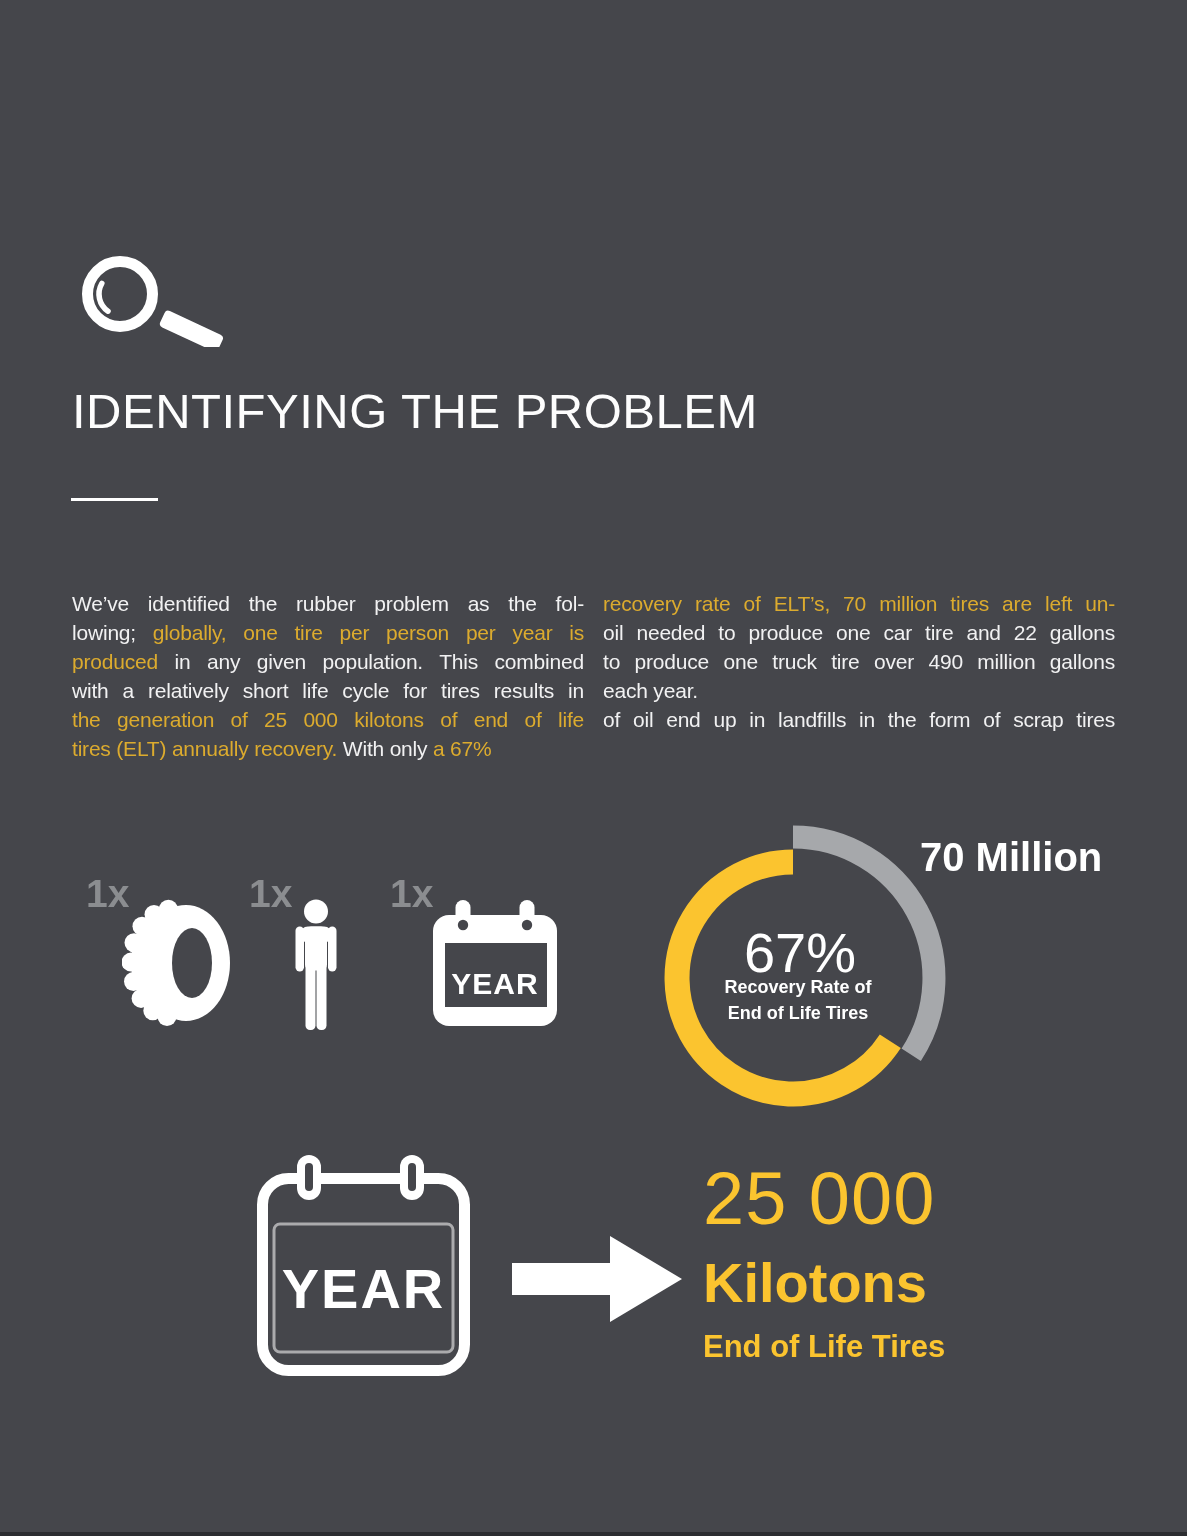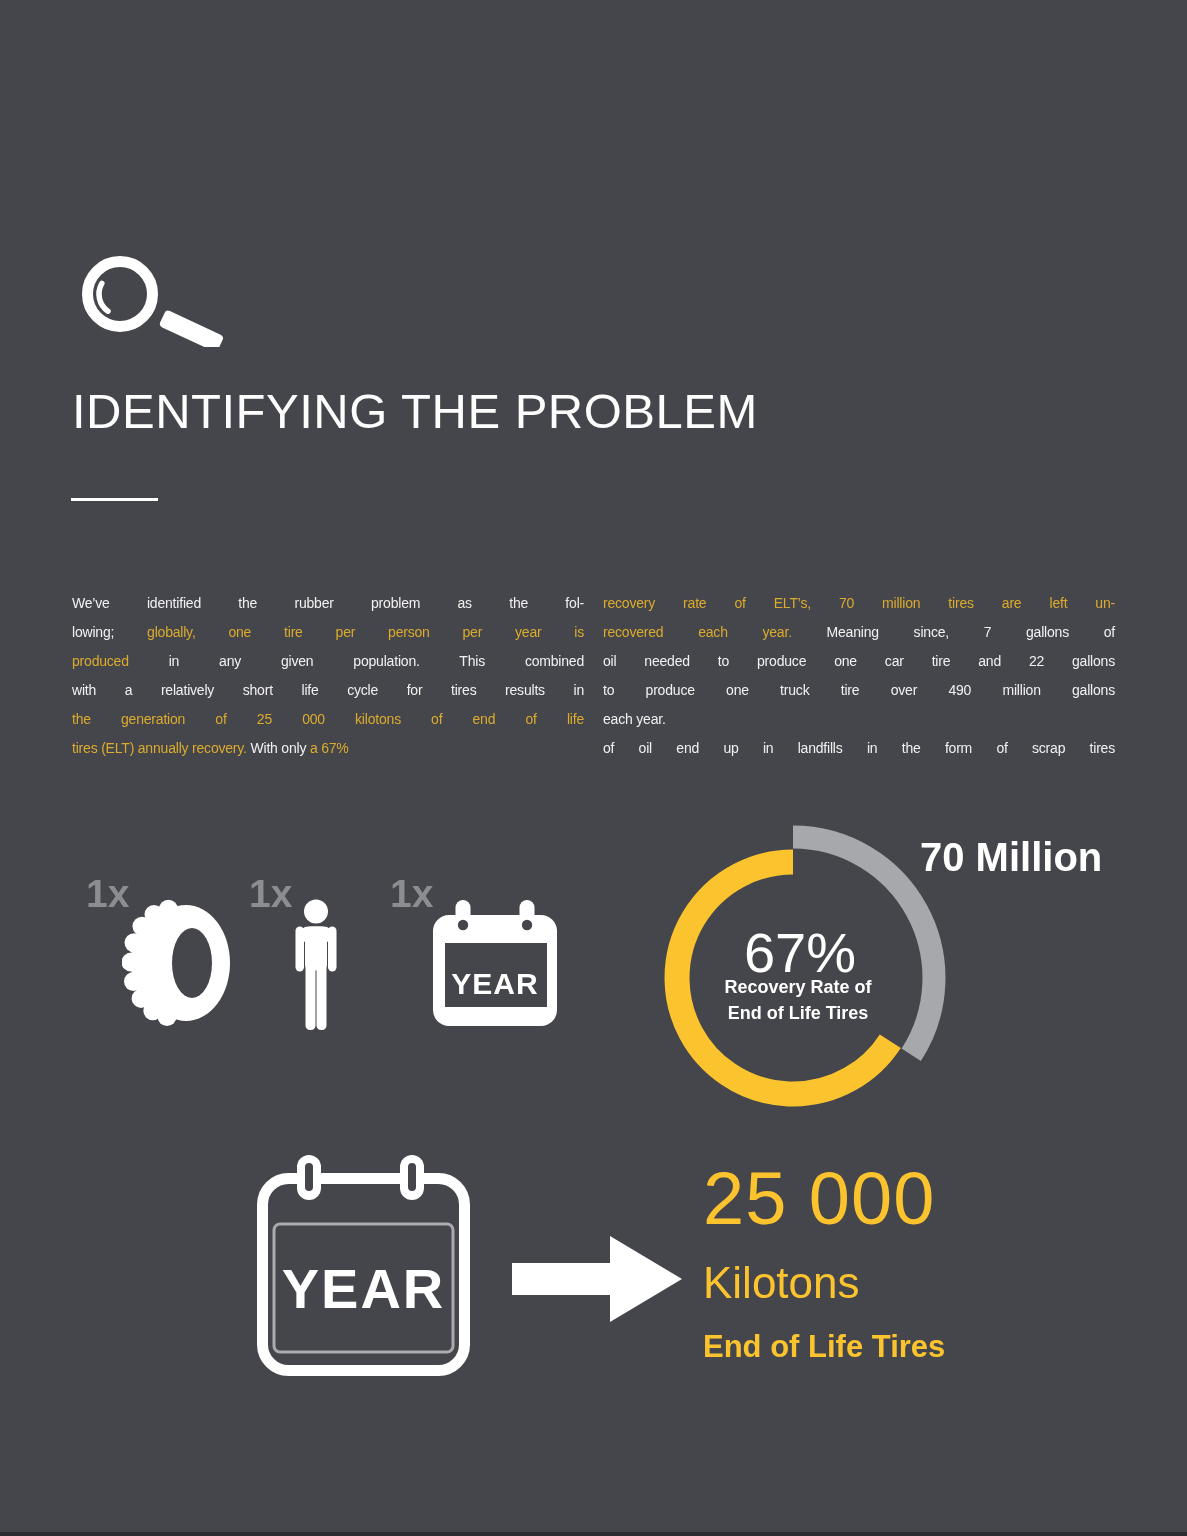--- a/index.html
+++ b/index.html
@@ -16,21 +16,21 @@
   }
   .abs{position:absolute}
   
   .magnifier{left:76px;top:252px;width:150px;height:95px}
   .page-title{
     left:72px;top:383px;font-size:49px;font-weight:400;letter-spacing:.5px;
     color:#fdfdfd;white-space:nowrap;
   }
   .title-underline{left:71px;top:498px;width:87px;height:3px;background:var(--white)}
   
-  .col{top:589px;width:512px;font-size:14px;line-height:29px;letter-spacing:-.2px}
+  .col{top:589px;width:512px;font-size:21px;line-height:29px;letter-spacing:-.2px}
   .col-left{left:72px}
   .col-right{left:603px}
   .jline{text-align:justify;text-align-last:justify;-moz-text-align-last:justify}
   .jline.jlast{text-align-last:left;-moz-text-align-last:left}
   .hl{color:var(--highlight)}
   
   .unit-label{font-size:39px;font-weight:700;color:var(--muted);line-height:1}
   .ul-1{left:86px;top:874px}
   .ul-2{left:249px;top:874px}
   .ul-3{left:390px;top:874px}
@@ -46,21 +46,21 @@
   .donut-caption{left:673px;top:974px;width:250px;text-align:center;
     font-size:18px;font-weight:700;color:var(--white);line-height:26px}
   .side-stat{left:920px;top:835px;width:215px;color:var(--white)}
   .side-value{font-size:40px;font-weight:700;line-height:44px}
   .side-caption{font-size:26px;font-weight:700;line-height:30px;margin-top:4px}
   
   .cal-big{left:257px;top:1152px;width:213px;height:245px}
   .arrow-icon{left:512px;top:1224px;width:170px;height:110px}
   .result-text{left:703px;top:1156px;width:300px;color:var(--yellow)}
   .result-value{font-size:74px;font-weight:400;line-height:86px;letter-spacing:1px;white-space:nowrap}
-  .result-unit{font-size:44px;font-weight:400;line-height:82px;white-space:nowrap}
+  .result-unit{font-size:56px;font-weight:700;line-height:82px;white-space:nowrap}
   .result-caption{font-size:31px;font-weight:700;line-height:46px;white-space:nowrap}
   .footer-strip{left:0;bottom:0;width:100%;height:4px;background:var(--footer)}
   svg{display:block}
   .svg-label{font-family:"Liberation Sans",sans-serif;font-weight:700;fill:var(--white)}
 </style>
 </head>
 <body>
 
 <div class="page">
 
@@ -78,21 +78,20 @@
   <div class="abs col col-left">
       <div class="jline"><span>We’ve identified the rubber problem as the fol-</span></div>
       <div class="jline"><span>lowing; </span><span class="hl">globally, one tire per person per year is</span></div>
       <div class="jline"><span class="hl">produced</span><span> in any given population. This combined</span></div>
       <div class="jline"><span>with a relatively short life cycle for tires results in</span></div>
       <div class="jline"><span class="hl">the generation of 25 000 kilotons of end of life</span></div>
       <div class="jline jlast"><span class="hl">tires (ELT) annually recovery.</span><span> With only </span><span class="hl">a 67%</span></div>
     </div>
   <div class="abs col col-right">
       <div class="jline"><span class="hl">recovery rate of ELT’s, 70 million tires are left un-</span></div>
-      <div class="jline"><span class="hl">recovered each year.</span><span> Meaning since, 7 gallons of</span></div>
       <div class="jline"><span>oil needed to produce one car tire and 22 gallons</span></div>
       <div class="jline"><span>to produce one truck tire over 490 million gallons</span></div>
       <div class="jline jlast"><span>each year.</span></div>
       <div class="jline"><span>of oil end up in landfills in the form of scrap tires</span></div>
     </div>
 
   <div class="abs unit-label ul-1">1x</div>
   <svg class="abs tire-icon" viewBox="0 0 115 132">
     <g fill="var(--white)">
       <circle cx="46.4" cy="12.2" r="9.5"></circle>

